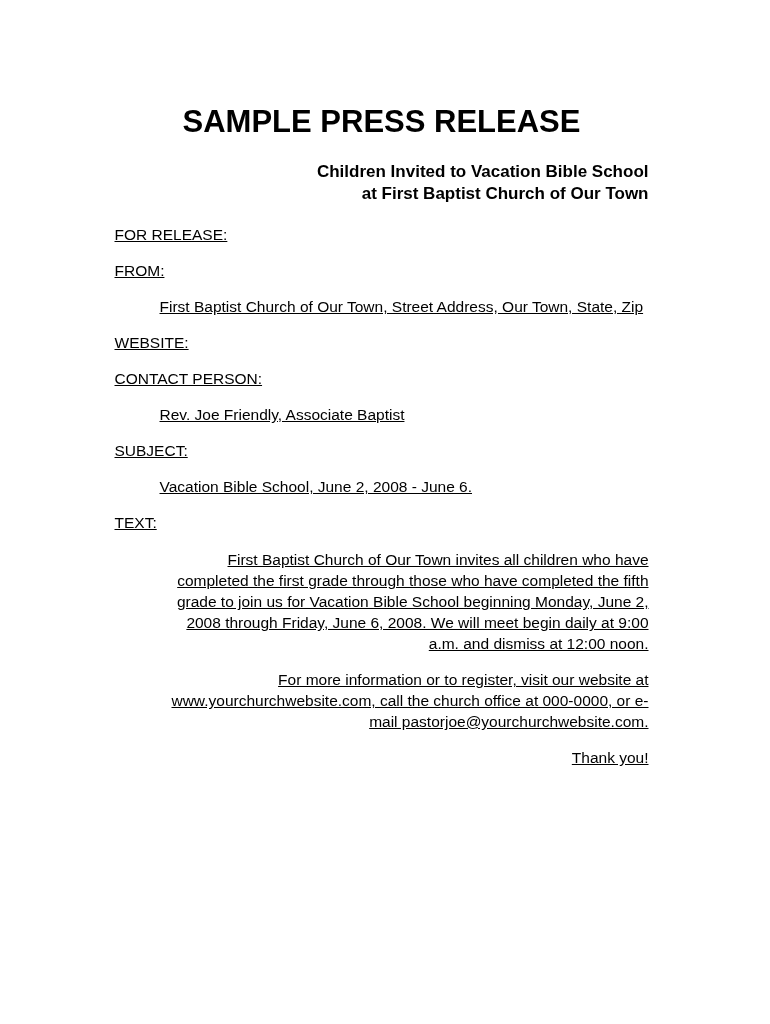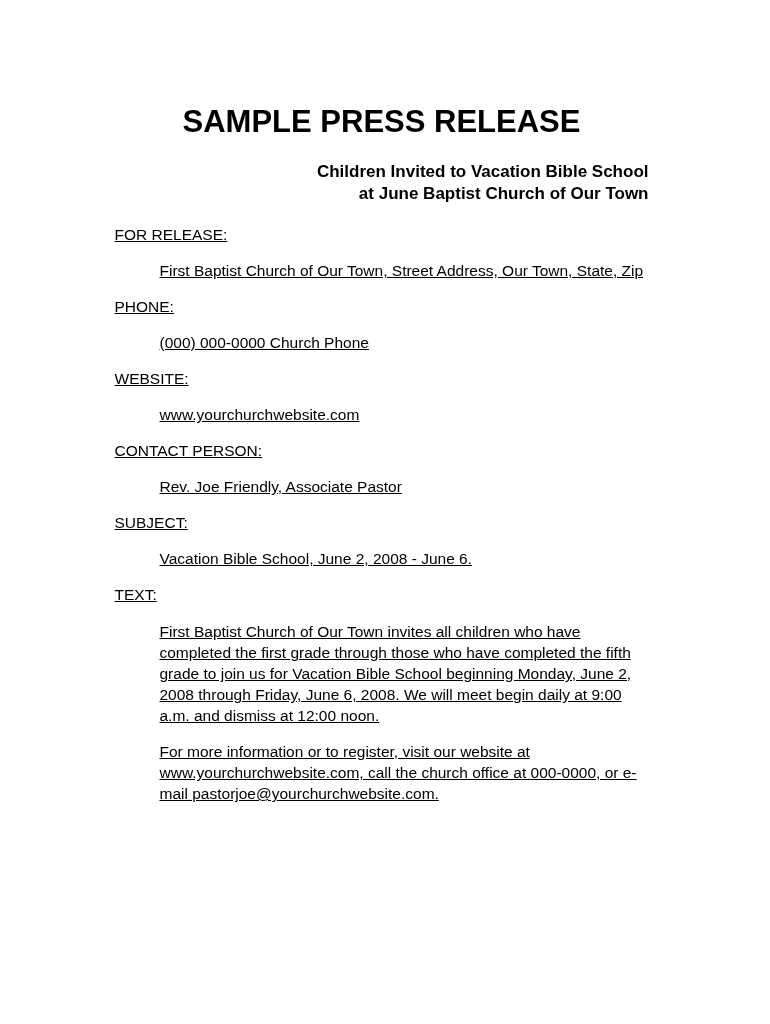--- a/index.html
+++ b/index.html
@@ -46,61 +46,59 @@
   .field-value {
     font-size: 15.5px;
     line-height: 20px;
     margin: 0 0 16px 45px;
   }
   .body-paragraph {
     font-size: 15.5px;
     line-height: 21px;
     margin: 0 0 15px 45px;
     max-width: 500px;
+    text-align: right;
   }
 </style>
 </head>
 <body>
 
 <div class="page">
 
   <h1 class="doc-title">SAMPLE PRESS RELEASE</h1>
 
   <div class="doc-subtitle">
     <div>Children Invited to Vacation Bible School</div>
-    <div>at June Baptist Church of Our Town</div>
+    <div>at First Baptist Church of Our Town</div>
   </div>
 
   <div class="field">
     <div class="field-label">FOR RELEASE:</div>
   </div>
 
   <div class="field">
+    <div class="field-label">FROM:</div>
     <div class="field-value">First Baptist Church of Our Town, Street Address, Our Town, State, Zip</div>
   </div>
 
-  <div class="field">
-    <div class="field-label">PHONE:</div>
-    <div class="field-value">(000) 000-0000 Church Phone</div>
-  </div>
 
   <div class="field">
     <div class="field-label">WEBSITE:</div>
-    <div class="field-value">www.yourchurchwebsite.com</div>
   </div>
 
   <div class="field">
     <div class="field-label">CONTACT PERSON:</div>
-    <div class="field-value">Rev. Joe Friendly, Associate Pastor</div>
+    <div class="field-value">Rev. Joe Friendly, Associate Baptist</div>
   </div>
 
   <div class="field">
     <div class="field-label">SUBJECT:</div>
     <div class="field-value">Vacation Bible School, June 2, 2008 - June 6.</div>
   </div>
 
   <div class="field">
     <div class="field-label">TEXT:</div>
     <p class="body-paragraph">First Baptist Church of Our Town invites all children who have completed the first grade through those who have completed the fifth grade to join us for Vacation Bible School beginning Monday, June 2, 2008 through Friday, June 6, 2008. We will meet begin daily at 9:00 a.m. and dismiss at 12:00 noon.</p>
     <p class="body-paragraph">For more information or to register, visit our website at www.yourchurchwebsite.com, call the church office at 000-0000, or e-mail pastorjoe@yourchurchwebsite.com.</p>
+    <p class="body-paragraph">Thank you!</p>
   </div>
 
 </div>
 
 </body></html>

